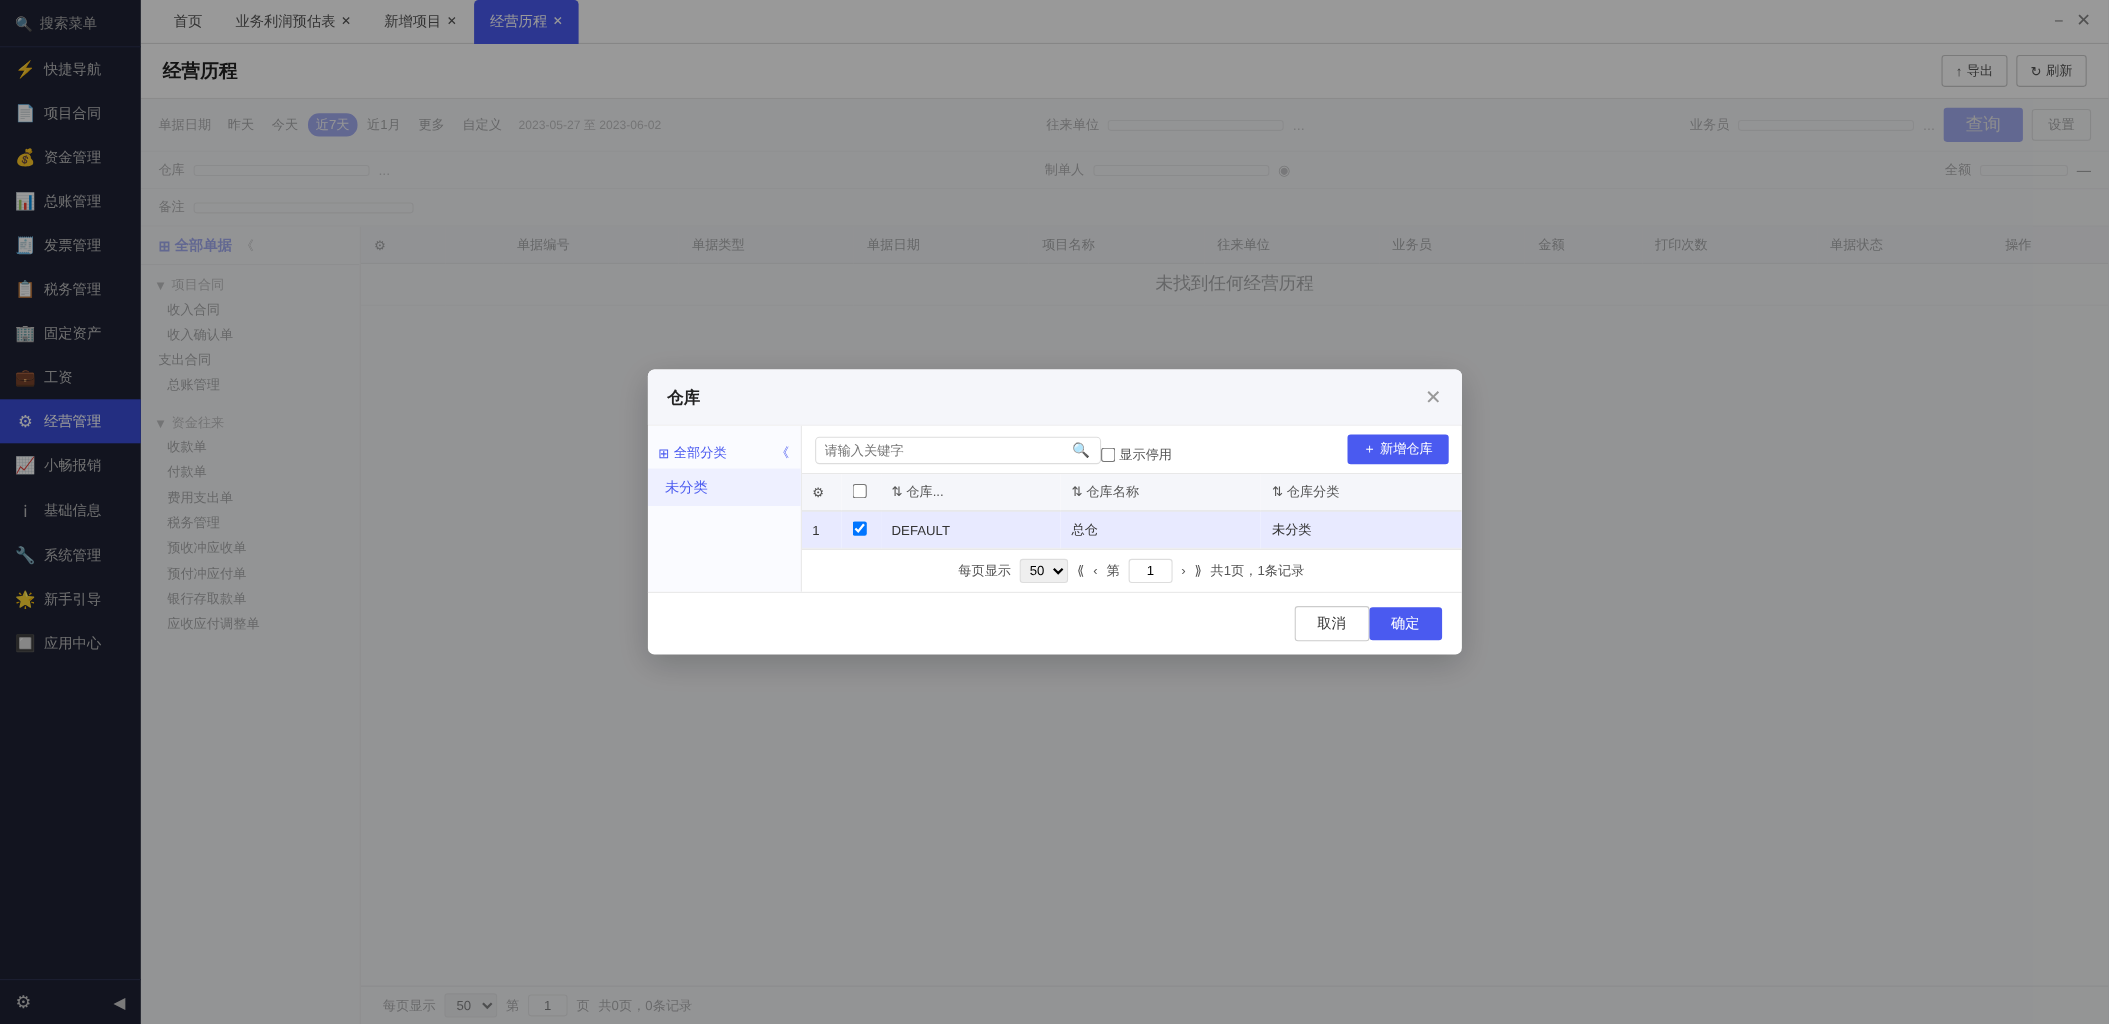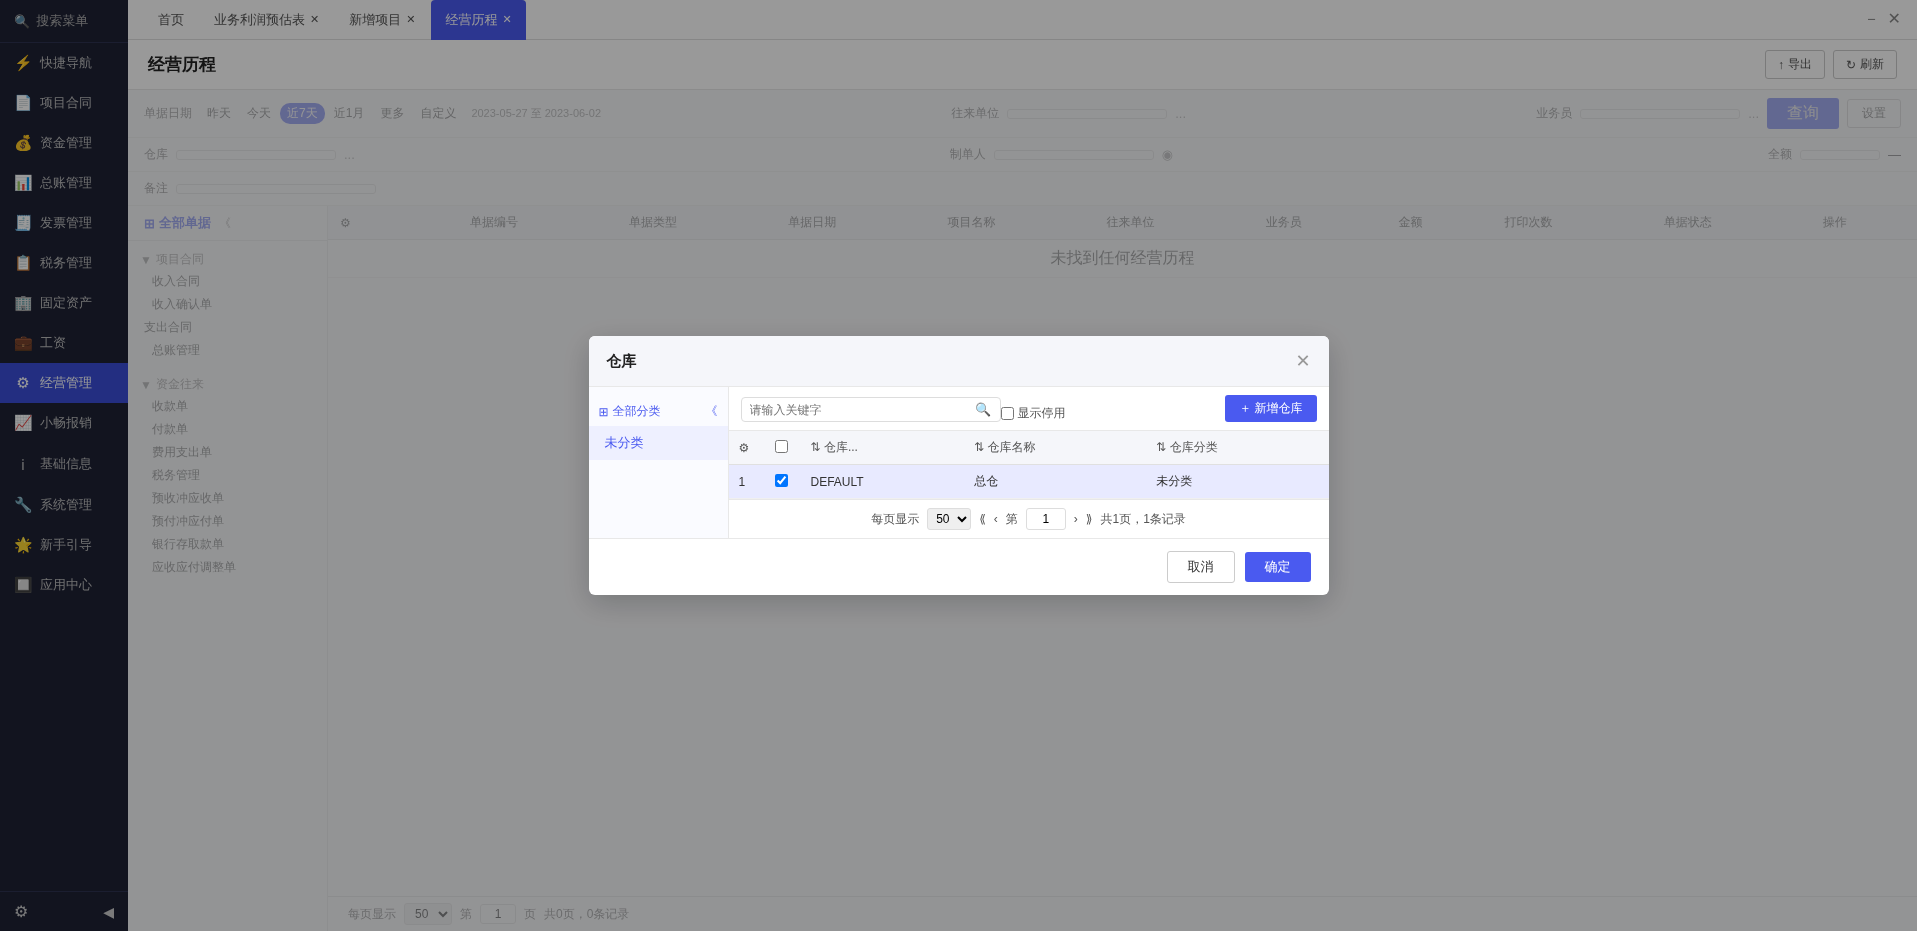--- a/index.html
+++ b/index.html
@@ -90,21 +90,21 @@
     .search-box input { border: none; outline: none; font-size: 12px; width: 100%; color: #555; }
     .checkbox-label { display: flex; align-items: center; gap: 4px; font-size: 12px; color: #555; cursor: pointer; }
     .btn-add { background: #4a5af0; color: #fff; border: none; padding: 5px 14px; border-radius: 3px; cursor: pointer; font-size: 12px; margin-left: auto; }
     .modal-table-area { flex: 1; overflow: auto; }
     .modal-table { width: 100%; border-collapse: collapse; }
     .modal-table th { background: #f5f6fa; border-bottom: 1px solid #e0e0e0; padding: 8px 10px; font-size: 12px; color: #555; font-weight: normal; text-align: left; }
     .modal-table td { border-bottom: 1px solid #f0f0f0; padding: 8px 10px; font-size: 12px; color: #333; }
     .modal-table tr.selected td { background: #e8eaff; }
     .modal-footer-pagination { display: flex; align-items: center; justify-content: center; padding: 8px 12px; border-top: 1px solid #e8e8e8; gap: 8px; font-size: 12px; color: #555; }
     .page-input { border: 1px solid #ddd; border-radius: 3px; width: 40px; text-align: center; padding: 3px; font-size: 12px; }
-    .modal-actions { display: flex; align-items: center; justify-content: flex-end; gap: 10px; padding: 12px 18px; border-top: 1px solid #e8e8e8; }
+    .modal-actions { display: flex; align-items: center; justify-content: flex-end; padding: 12px 18px; border-top: 1px solid #e8e8e8; }
     .btn-cancel { border: 1px solid #ccc; background: #fff; padding: 6px 20px; border-radius: 3px; cursor: pointer; font-size: 13px; color: #333; }
     .btn-confirm { background: #4a5af0; color: #fff; border: none; padding: 6px 20px; border-radius: 3px; cursor: pointer; font-size: 13px; }
 
     
     .dimmed { opacity: 0.45; pointer-events: none; }
     .sub-nav-section { display: flex; flex-direction: column; padding: 4px 0; min-width: 80px; }
     .sub-nav-item { padding: 3px 8px; font-size: 12px; color: #555; cursor: pointer; border-radius: 3px; }
 
     .all-records-header { display: flex; align-items: center; gap: 8px; padding: 8px 16px; background: #fff; border-bottom: 1px solid #e8e8e8; }
     .all-records-title { font-size: 13px; color: #4a5af0; font-weight: bold; display: flex; align-items: center; gap: 4px; }

